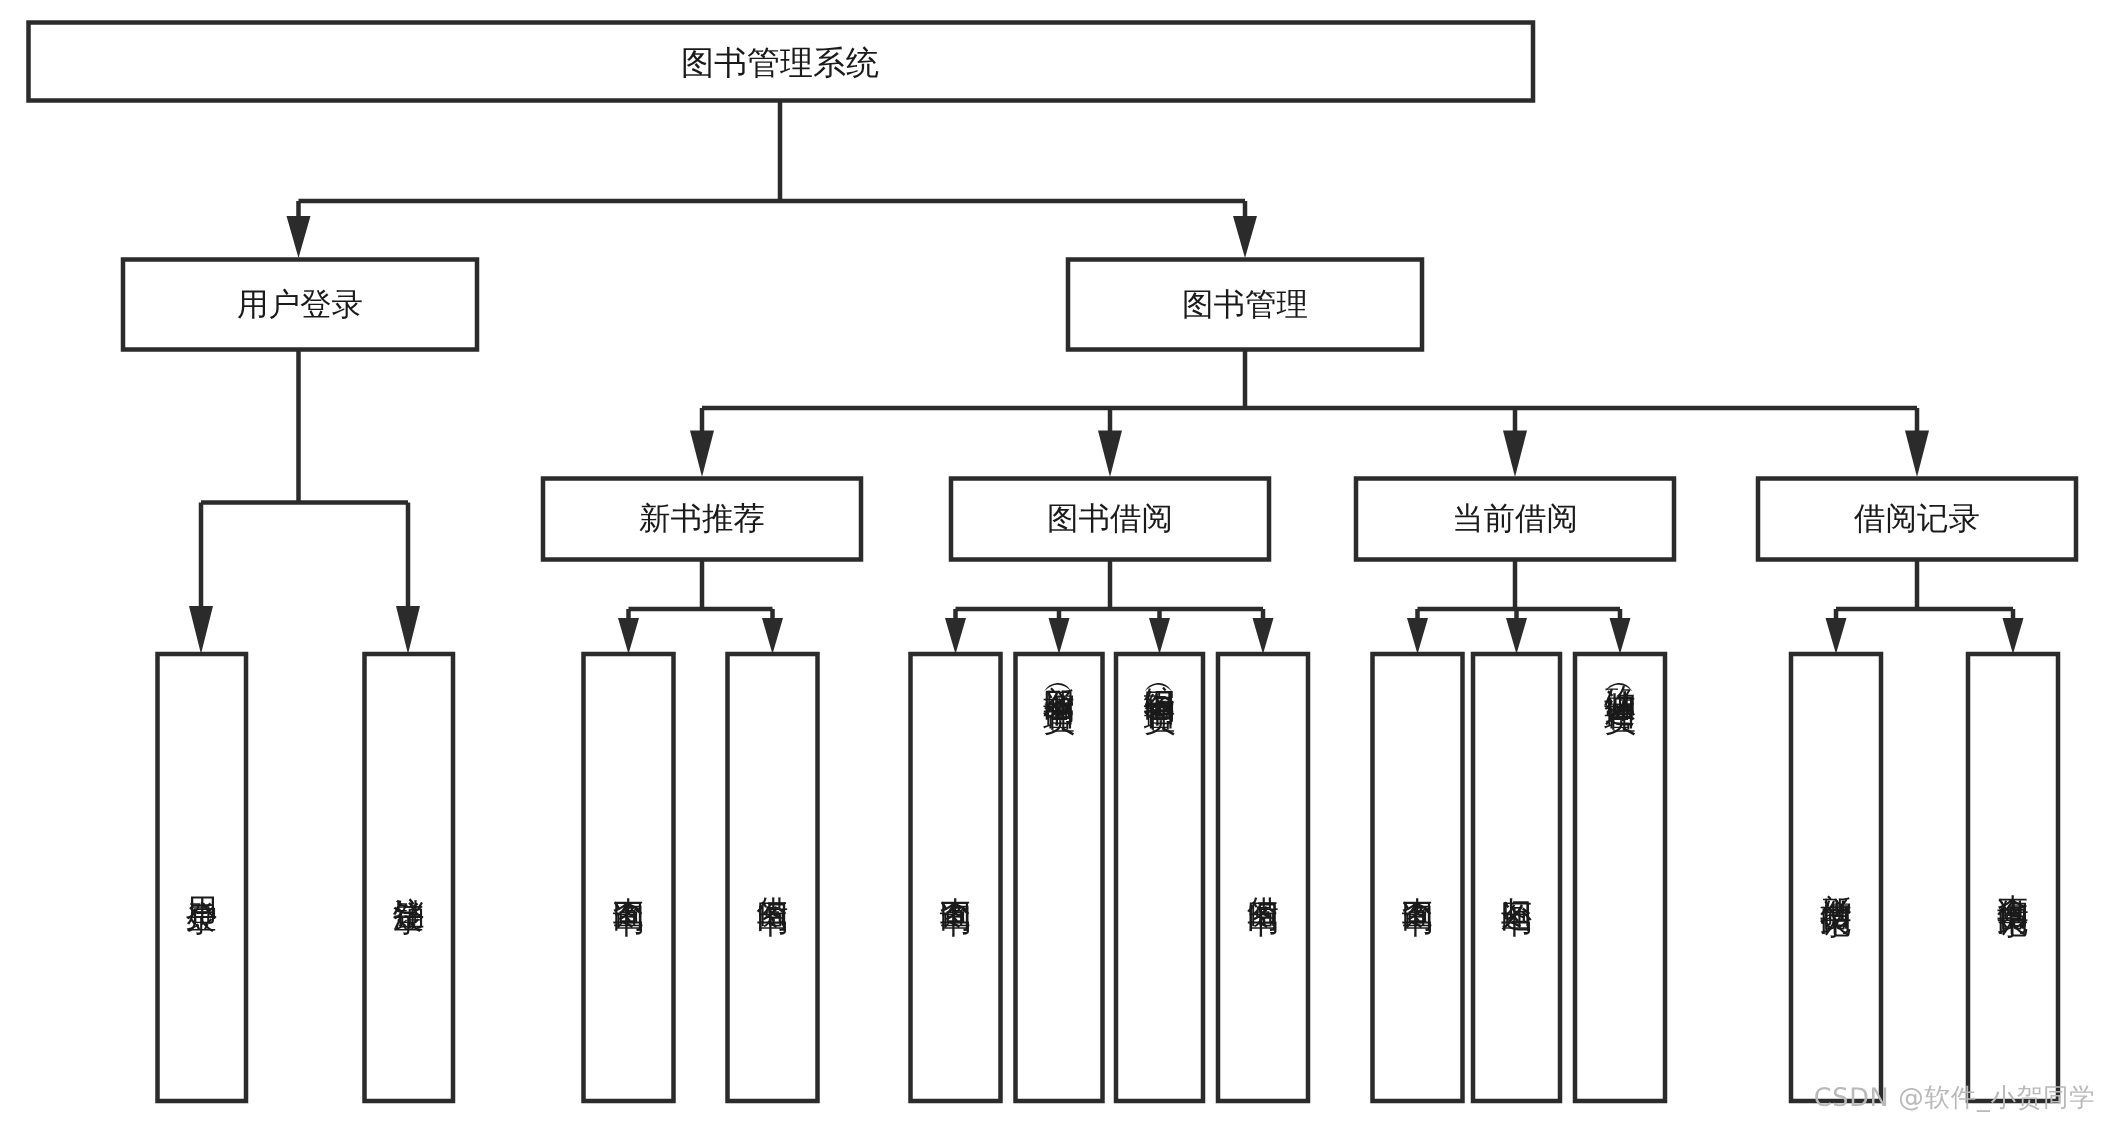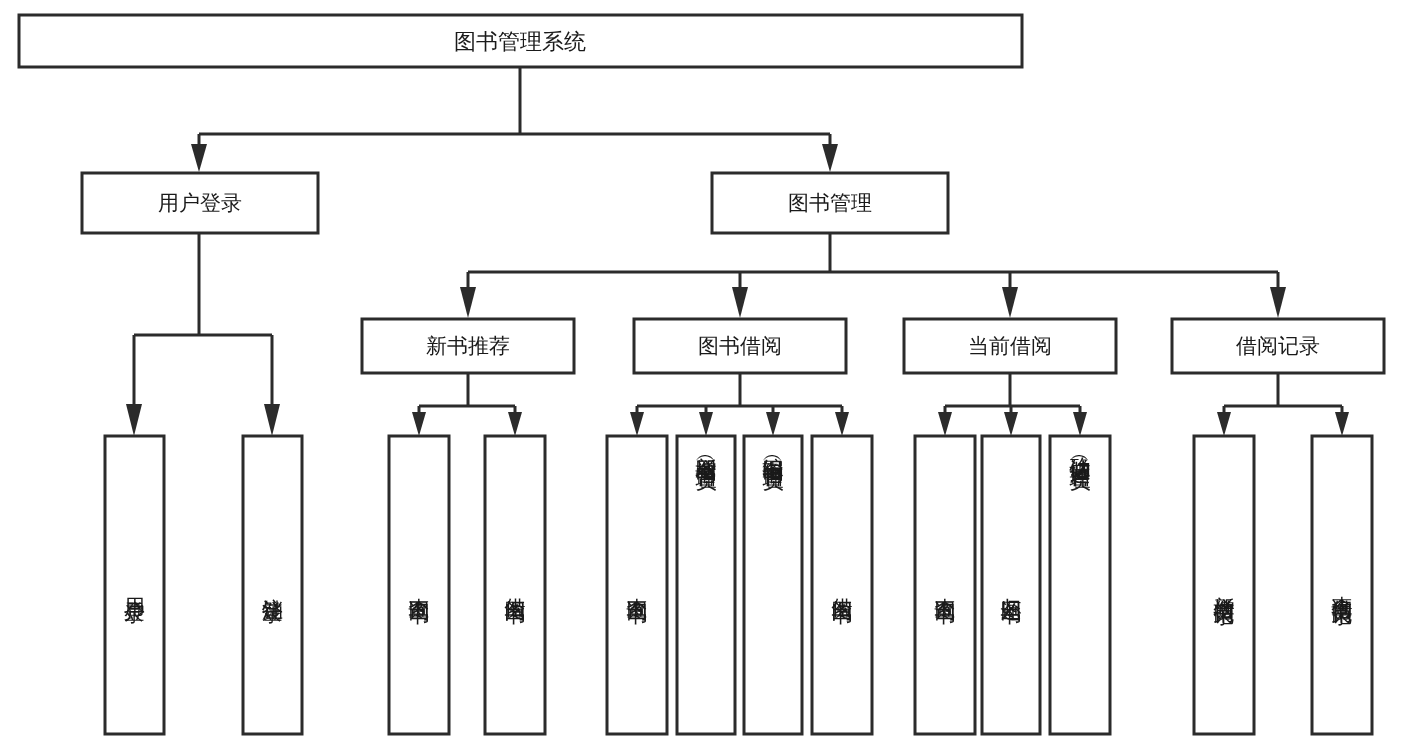--- a/index.html
+++ b/index.html
@@ -232,13 +232,14 @@
   <div class="leaf-label" style="left:915px; top:436px; width:60px; height:298px; justify-content:center; display:flex; align-items:center;">查询图书</div>
 
   <div class="leaf-label" style="left:982px; top:436px; width:58px; height:298px; justify-content:center; display:flex; align-items:center;">归还图书</div>
 
   <div class="leaf-label" style="left:1050px; top:440px; width:60px; height:290px; justify-content:flex-start; display:flex; align-items:center;">确认归还（管理员）</div>
 
   <div class="leaf-label" style="left:1194px; top:436px; width:60px; height:298px; justify-content:center; display:flex; align-items:center;">新增借阅记录</div>
 
   <div class="leaf-label" style="left:1312px; top:436px; width:60px; height:298px; justify-content:center; display:flex; align-items:center;">查询借阅记录</div>
 
+  <div class="watermark">CSDN @软件_小贺同学</div>
 </div>
 
 </body></html>

